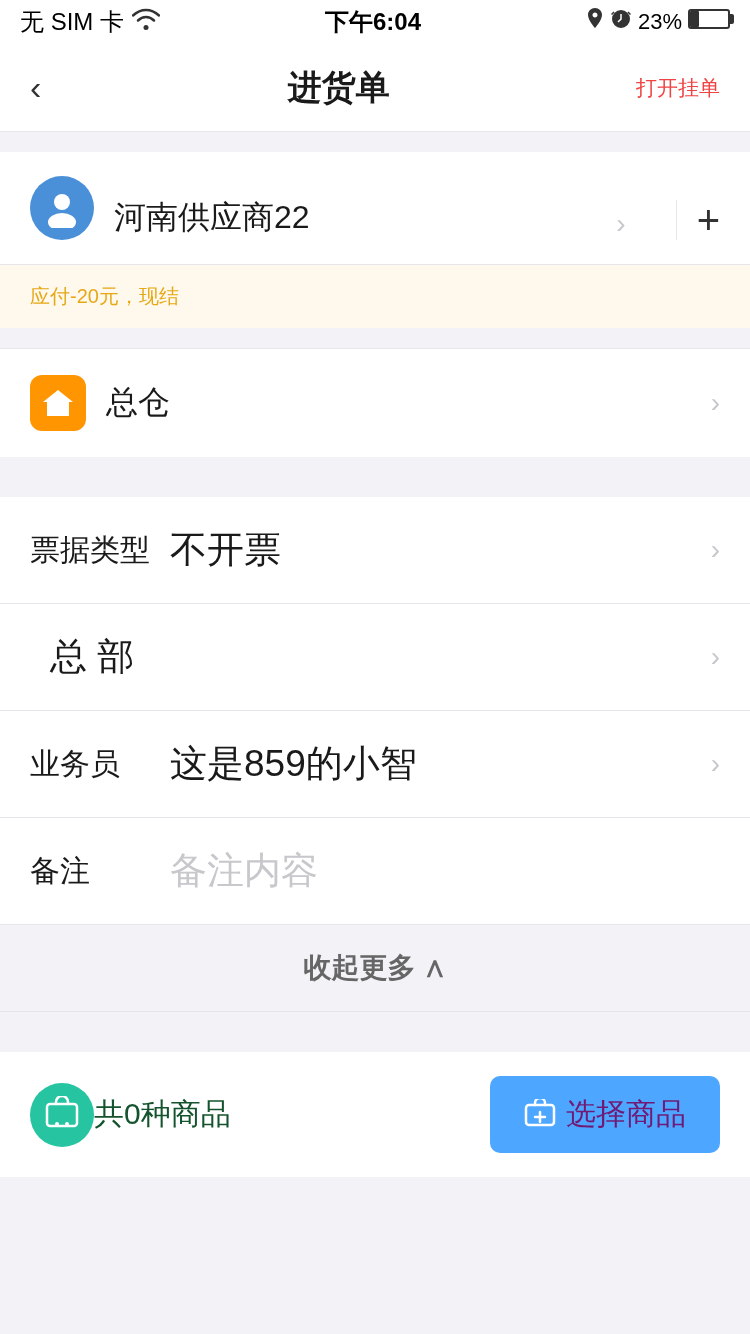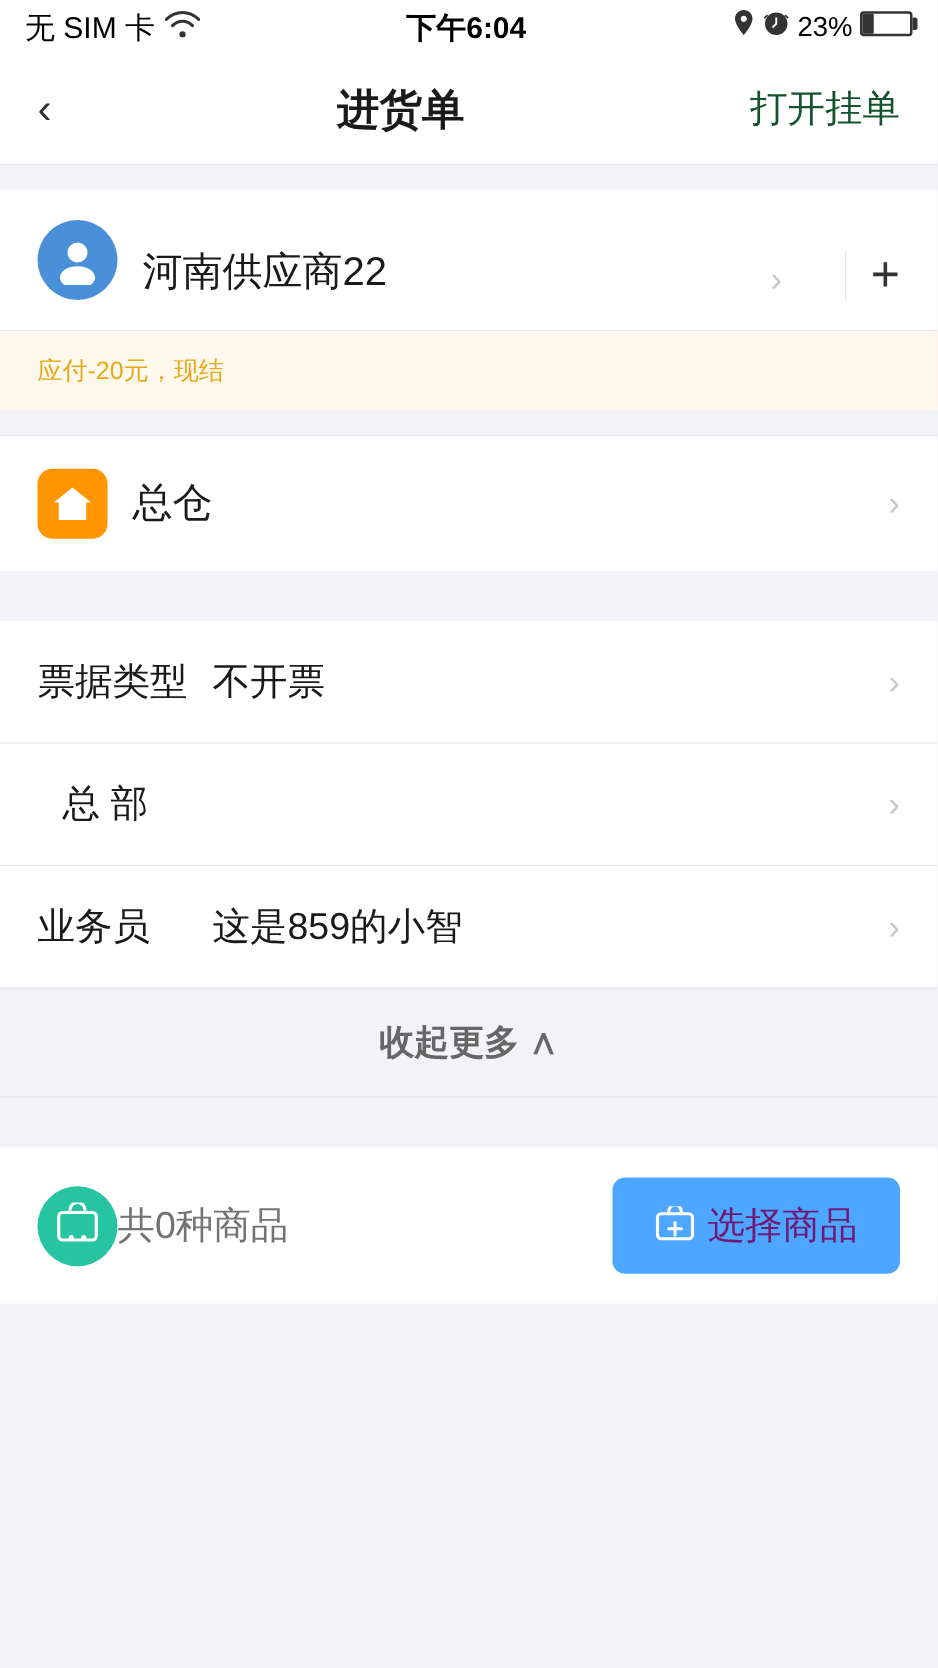--- a/index.html
+++ b/index.html
@@ -66,22 +66,22 @@
       cursor: pointer;
       display: flex;
       align-items: center;
     }
     .nav-title {
       font-size: 34px;
       font-weight: 600;
       color: #1a1a1a;
     }
     .nav-action {
-      font-size: 30px;
-      color: #14532d;
+      font-size: 21px;
+      color: #ef4444;
       font-weight: 500;
     }
 
     
     .section-gap {
       height: 20px;
       background: #f2f2f7;
     }
 
     
@@ -182,21 +182,21 @@
     }
     .form-row:last-child { border-bottom: none; }
     .form-label {
       font-size: 30px;
       color: #1a1a1a;
       width: 120px;
       flex-shrink: 0;
     }
     .form-value {
       flex: 1;
-      font-size: 30px;
+      font-size: 37px;
       color: #1a1a1a;
       margin-left: 20px;
     }
     .form-value.placeholder {
       color: #c7c7cc;
     }
 
     
     .collapse-row {
       background: #f2f2f7;
@@ -225,21 +225,21 @@
       width: 64px; height: 64px;
       border-radius: 50%;
       background: #26c4a0;
       display: flex;
       align-items: center;
       justify-content: center;
     }
     .product-count {
       flex: 1;
       font-size: 30px;
-      color: #737373;
+      color: #14532d;
     }
     .select-btn {
       background: #4da6ff;
       color: #701a75;
       font-size: 30px;
       padding: 18px 34px;
       border-radius: 10px;
       display: flex;
       align-items: center;
       gap: 10px;
@@ -341,20 +341,24 @@
     <span class="form-value">总 部</span>
     <span class="chevron-right">›</span>
   </div>
 
   <div class="form-row">
     <span class="form-label">业务员</span>
     <span class="form-value">这是859的小智</span>
     <span class="chevron-right">›</span>
   </div>
 
+  <div class="form-row">
+    <span class="form-label">备注</span>
+    <span class="form-value placeholder">备注内容</span>
+  </div>
 </div>
 
 <div class="collapse-row">
   <span class="collapse-text">收起更多 ∧</span>
 </div>
 
 <div class="section-gap"></div>
 
 <div class="bottom-bar">
   <div class="product-icon-inner">

